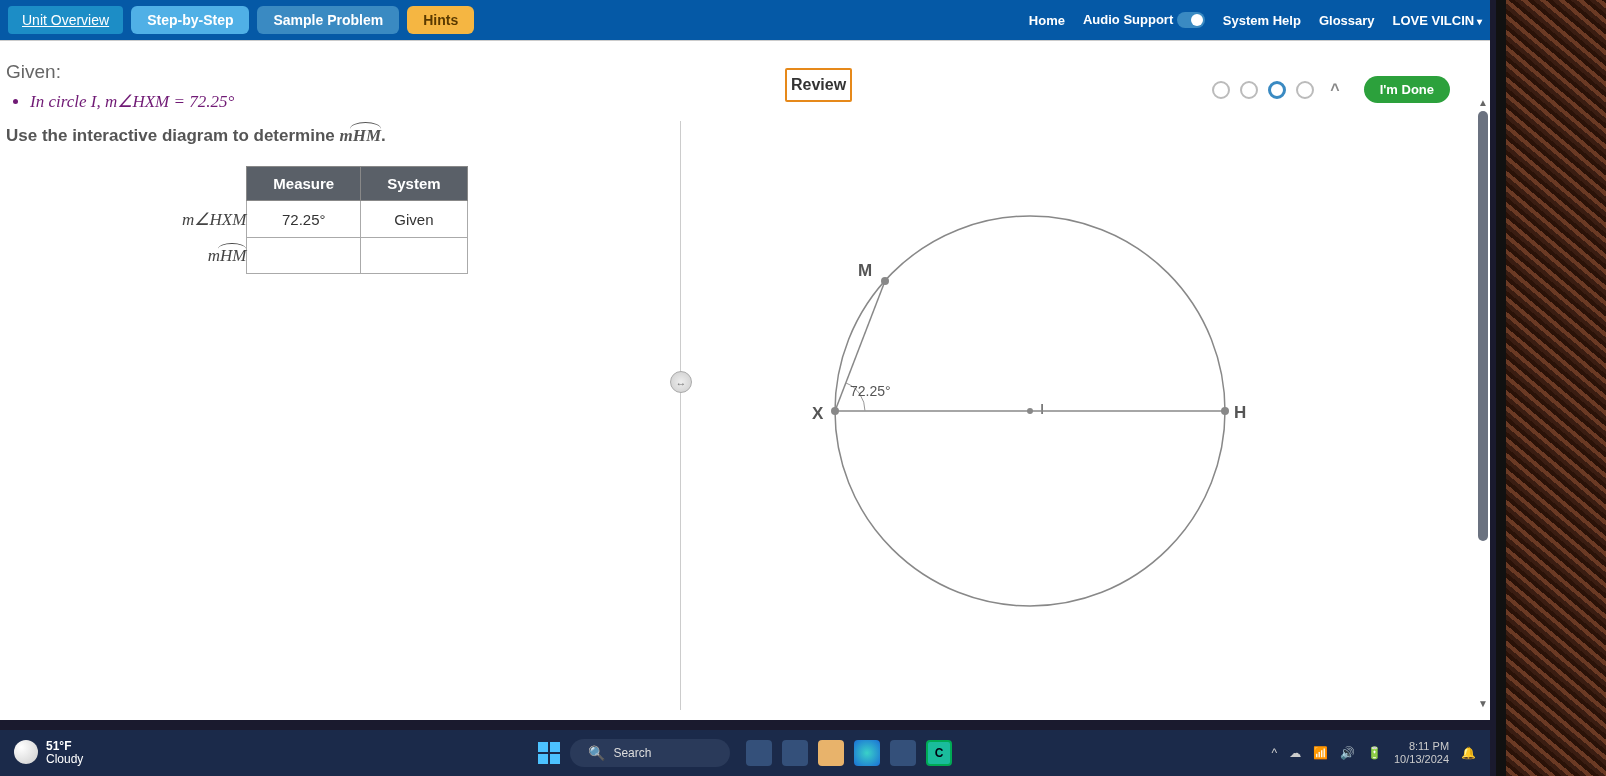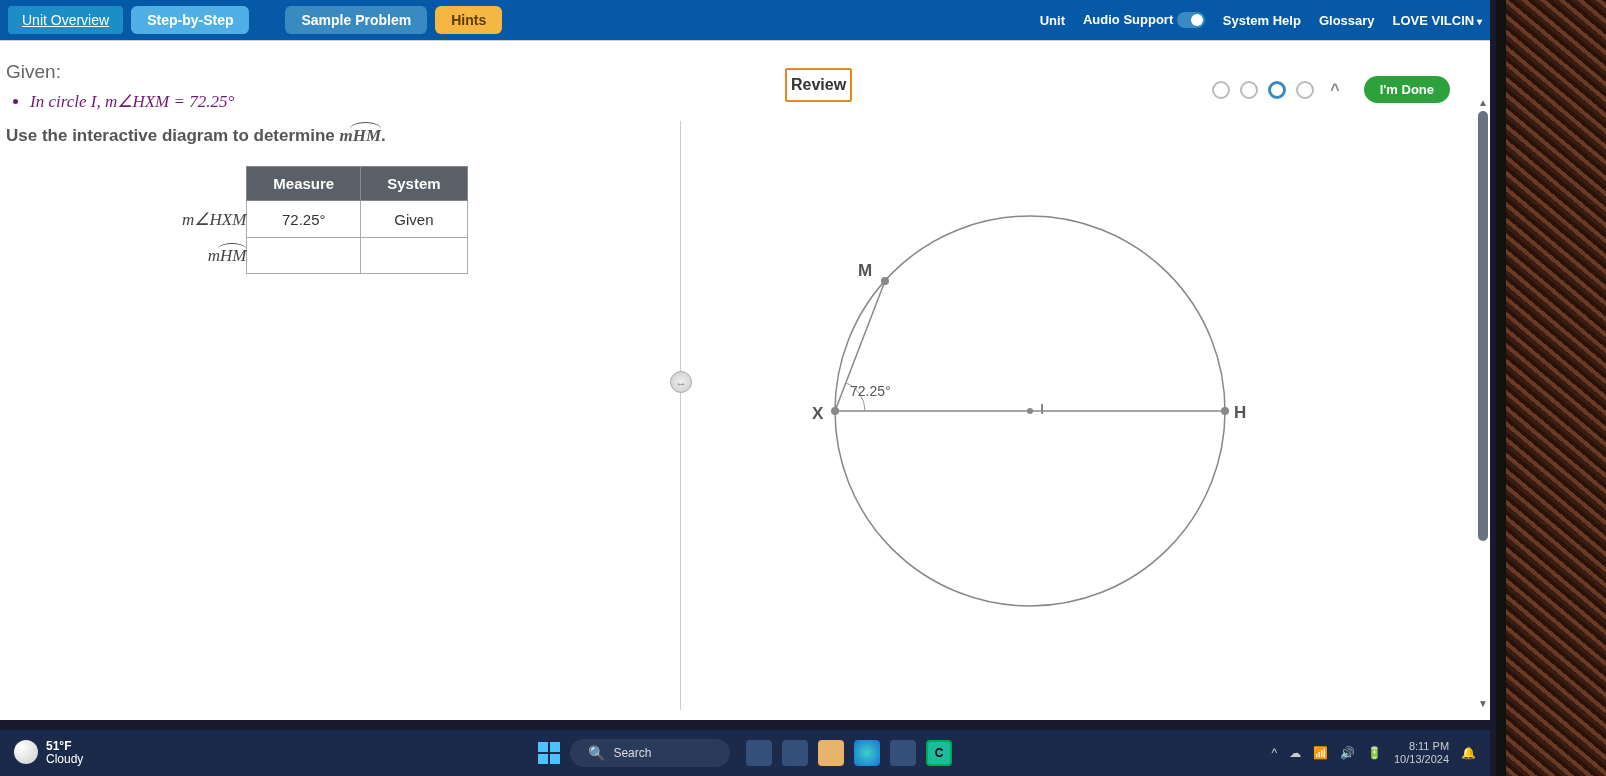--- a/index.html
+++ b/index.html
@@ -38,21 +38,21 @@
     white-space: nowrap;
   }
   .unit-overview {
     background: #1c8dc6;
     color: #fff;
     text-decoration: underline;
     padding: 6px 14px;
     border-radius:4px;
   }
   .step-by-step { background:#50b0e6; color:#fff; }
-  .sample-problem { background:#3a8ac2; color:#fff;margin-left:28px; }
+  .sample-problem { background:#3a8ac2; color:#fff; }
   .hints { background:#f5b642; color:#5a3a00; }
   .topnav .spacer { flex:1; }
   .topnav .right-group { display:flex; align-items:center; gap:18px; font-weight:bold; font-size:13px;}
   .topnav .right-group span { cursor:pointer; }
   .toggle {
     width:28px; height:16px; background:#3a8ac2; border-radius:8px; position:relative; display:inline-block; vertical-align:middle;
   }
   .toggle::after {
     content:''; position:absolute; right:2px; top:2px; width:12px; height:12px; background:#fff; border-radius:50%;
   }
@@ -183,21 +183,21 @@
 
   <div class="topnav">
     <div class="left-group">
       <span class="unit-overview">Unit Overview</span>
       <span class="nav-pill step-by-step">Step-by-Step</span>
       <span class="nav-pill sample-problem">Sample Problem</span>
       <span class="nav-pill hints">Hints</span>
     </div>
     <div class="spacer"></div>
     <div class="right-group">
-      <span>Unit</span>
+      <span>Home</span>
       <span>
         <span>Audio Support</span>
         <span class="toggle"></span>
       </span>
       <span>System Help</span>
       <span>Glossary</span>
       <span class="user-drop">LOVE VILCIN</span>
     </div>
   </div>
 

